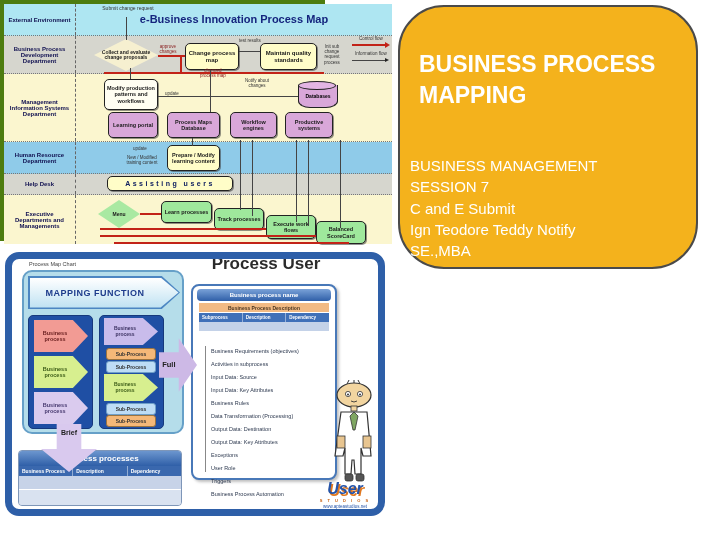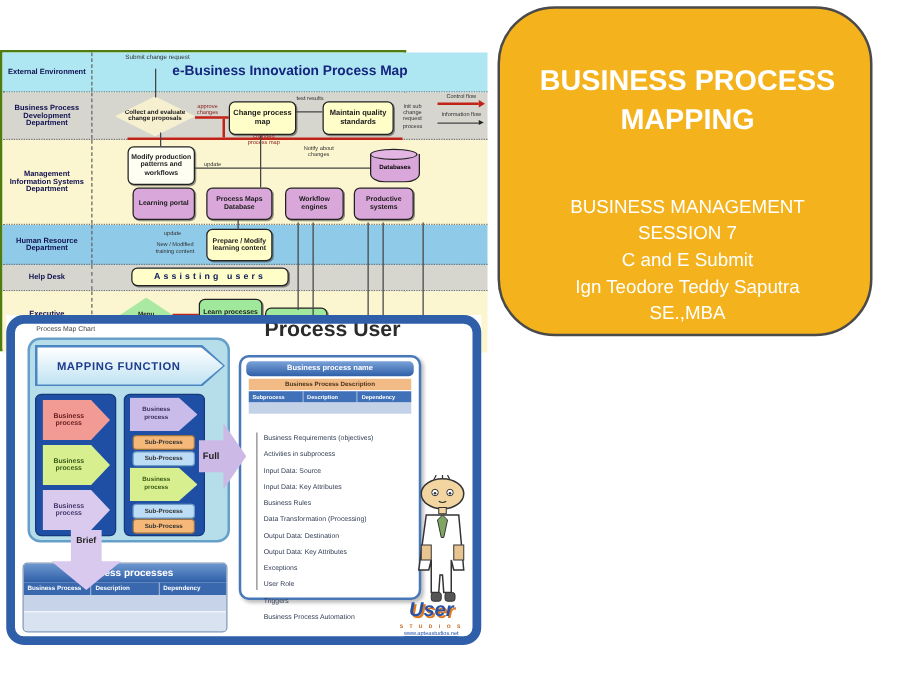--- a/index.html
+++ b/index.html
@@ -1,20 +1,20 @@
 <!DOCTYPE html>
 <html><head>
 <meta charset="utf-8">
 <style>
   html,body{margin:0;padding:0;background:#fff;}
   .stage{position:relative;width:720px;height:540px;background:#ffffff;overflow:hidden;
          font-family:"Liberation Sans",sans-serif;}
   .abs{position:absolute;}
   
-  .imap{left:0;top:0;width:325px;height:241px;border:2px solid #4d7c0f;box-sizing:border-box;background:#FBF6CF;margin-top:40px;}
+  .imap{left:0;top:0;width:325px;height:241px;border:4px solid #4d7c0f;box-sizing:border-box;background:#FBF6CF;}
   .lane{left:0;width:388px;border-bottom:1px dotted #777;box-sizing:border-box;}
   .lane-label{left:0;width:72px;height:100%;border-right:1px dashed #666;box-sizing:border-box;
               display:flex;align-items:center;justify-content:center;text-align:center;
               font-weight:bold;color:#101050;font-size:6px;padding:0 3px;}
   .node{border:1px solid #222;border-radius:5px;box-shadow:1px 1px 0 rgba(60,60,60,.55);
         display:flex;align-items:center;justify-content:center;text-align:center;
         font-weight:bold;color:#1a1a1a;padding:1px;box-sizing:border-box;line-height:1.1;}
   .y-node{background:#FFFDC8;}
   .w-node{background:#FFFEF2;}
   .p-node{background:#D9A7D9;}
@@ -32,21 +32,21 @@
   .pmslide{left:5px;top:252px;width:380px;height:264px;background:#fff;}
   .pm-frame{left:0;top:0;right:0;bottom:0;border:7px solid #2E5FA8;border-radius:14px;z-index:9;pointer-events:none;}
   .parrow{clip-path:polygon(0 0,72% 0,100% 50%,72% 100%,0 100%);display:flex;align-items:center;
           justify-content:center;text-align:center;font-weight:bold;line-height:1.1;padding-right:12px;box-sizing:border-box;}
   .subbox{border:1px solid #9a7340;border-radius:3px;display:flex;align-items:center;justify-content:center;
           font-size:5px;color:#333;font-weight:bold;}
   .cell{flex:1;display:flex;align-items:center;padding-left:3px;border-right:1px solid rgba(255,255,255,.45);
         color:#fff;font-weight:bold;font-size:5px;box-sizing:border-box;}
   
   .card{left:398px;top:5px;width:300px;height:264px;background:#F4B21C;border:2px solid #4a4a4a;
-        border-radius:46px;box-sizing:border-box;color:#fff;text-align:center;}
+        border-radius:46px;box-sizing:border-box;color:#fff;text-align:left;}
 </style>
 </head>
 <body>
 
 <div class="stage">
 
   <div class="abs imap">
 
     <div class="abs lane" style="top:0;height:32px;background:#AEE6F2;">
       <div class="abs lane-label">External Environment</div>
@@ -231,18 +231,18 @@
 
     <div class="abs pm-frame"></div>
   </div>
 
   <div class="abs card">
     <div class="abs" style="left:19px;top:42px;width:262px;font-size:23px;font-weight:600;line-height:1.35;">BUSINESS PROCESS MAPPING</div>
     <div class="abs" style="left:10px;top:148px;width:280px;font-size:15px;line-height:1.42;">
       <div>BUSINESS MANAGEMENT</div>
       <div>SESSION 7</div>
       <div>C and E Submit</div>
-      <div>Ign Teodore Teddy Saputra</div>
+      <div>Ign Teodore Teddy Notify</div>
       <div>SE.,MBA</div>
     </div>
   </div>
 
 </div>
 
 </body></html>

